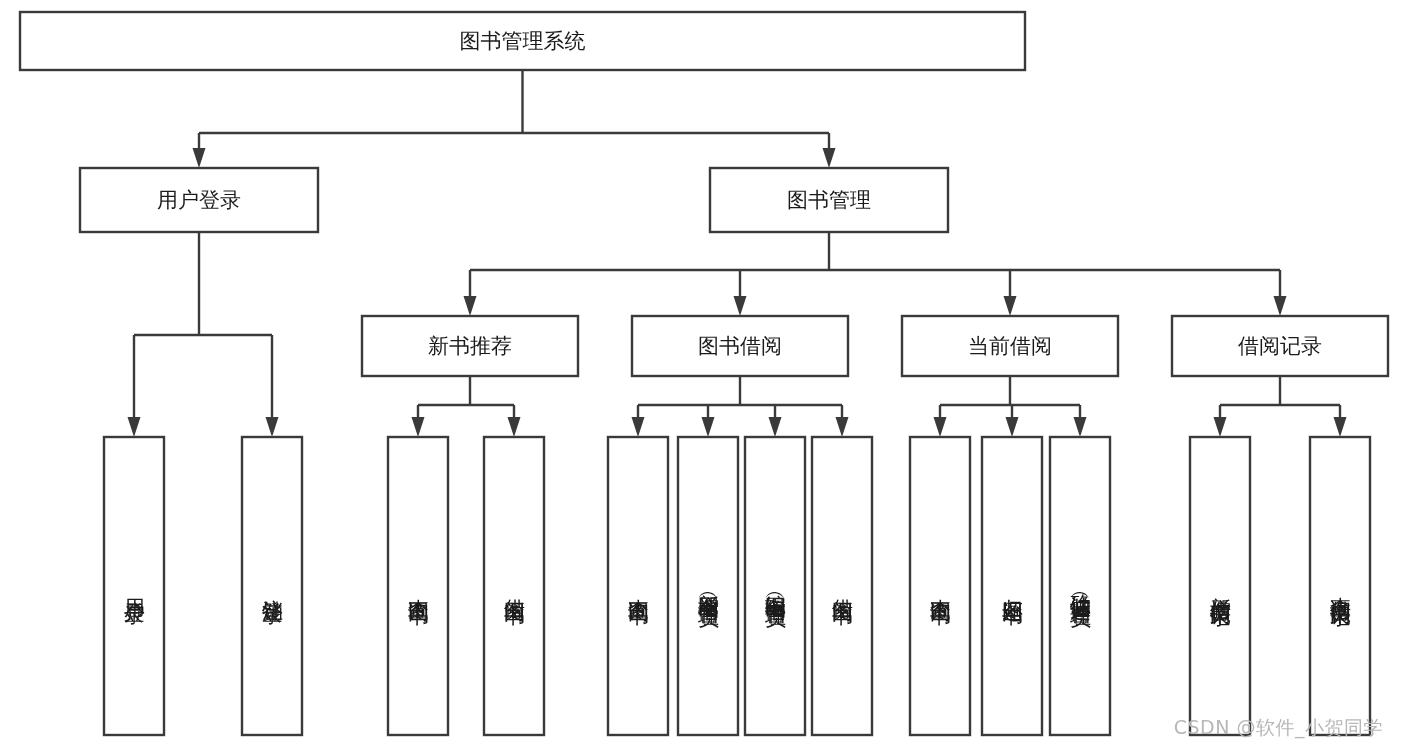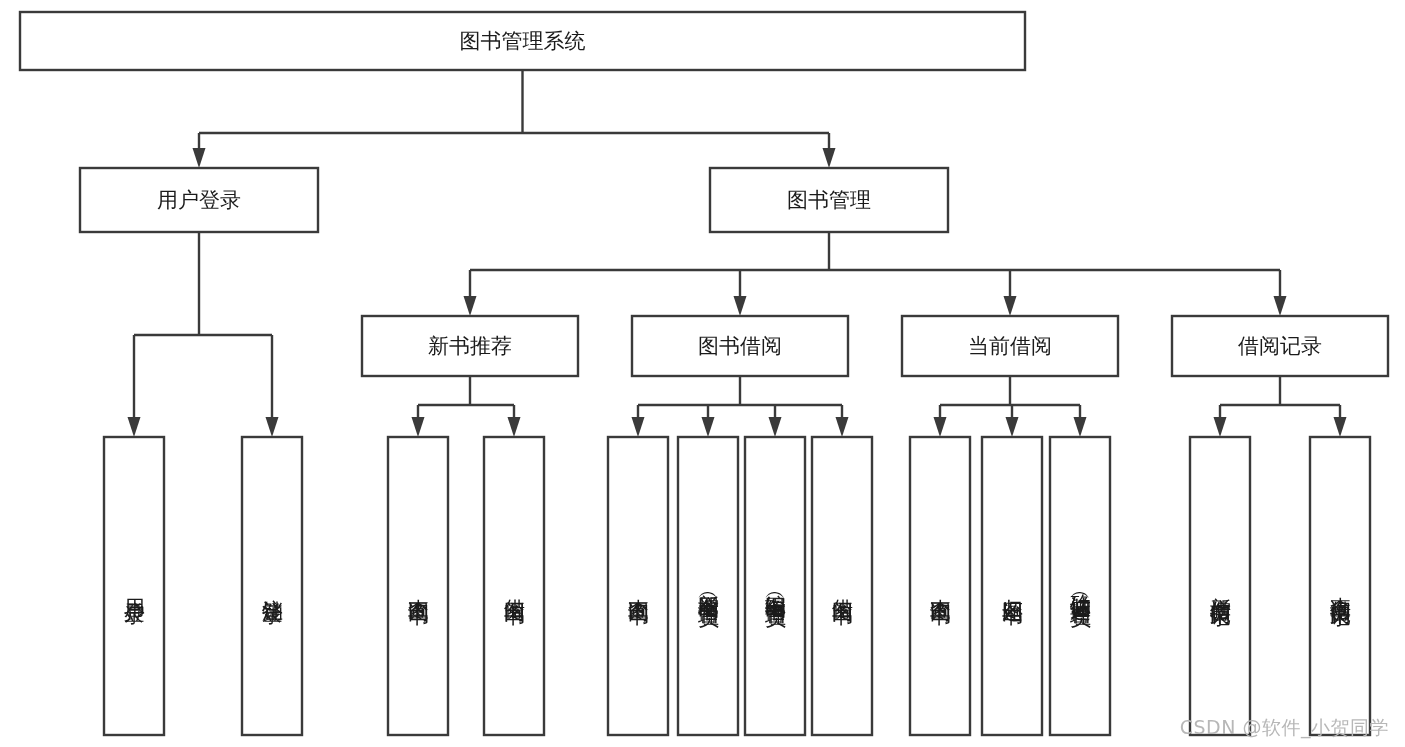--- a/index.html
+++ b/index.html
@@ -63,21 +63,21 @@
     font-family: "DejaVu Sans", "Liberation Sans", sans-serif;
     font-size: 21px;
     line-height: 1.18;
     color: #1b1b1b;
     letter-spacing: 2px;
     white-space: nowrap;
     text-align: center;
   }
   .watermark {
     position: absolute;
-    right: 16px;
+    right: 22px;
     bottom: 6px;
     font-family: "DejaVu Sans", "Liberation Sans", sans-serif;
     font-size: 19px;
     color: #b7b7b7;
     letter-spacing: 0.5px;
     white-space: nowrap;
     user-select: none;
     text-align: center;
   }
 </style>

